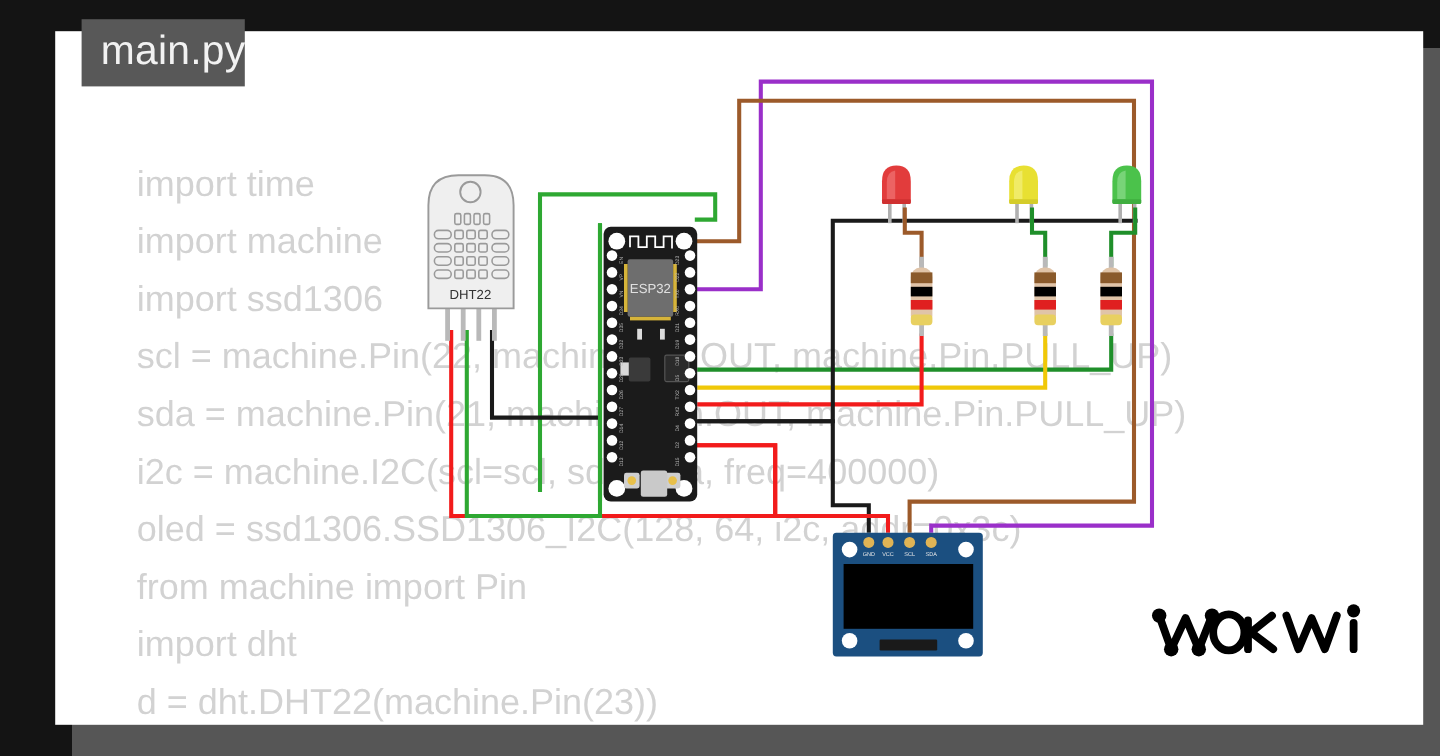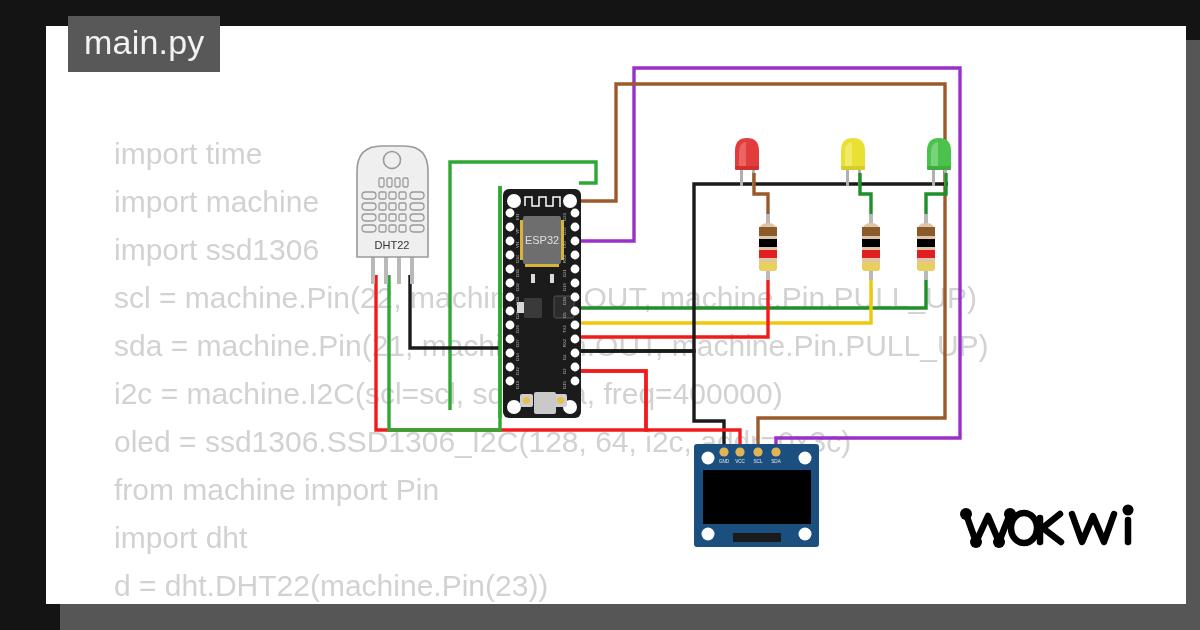--- a/index.html
+++ b/index.html
@@ -25,21 +25,21 @@
     overflow: hidden;
   }
 
   
   .file-badge {
     position: absolute; left: 68px; top: 16px;
     background: #585858;
     color: #f2f2f2;
     font-size: 34px;
     line-height: 1;
-    padding: 9px 16px 13px 16px;
+    padding: 9px 0 13px 16px;
     letter-spacing: .2px;
     z-index: 40;
     white-space: nowrap;
   }
 
   
   .code-layer {
     position: absolute; left: 68px; top: 104px;
     width: 1200px;
     z-index: 2;

